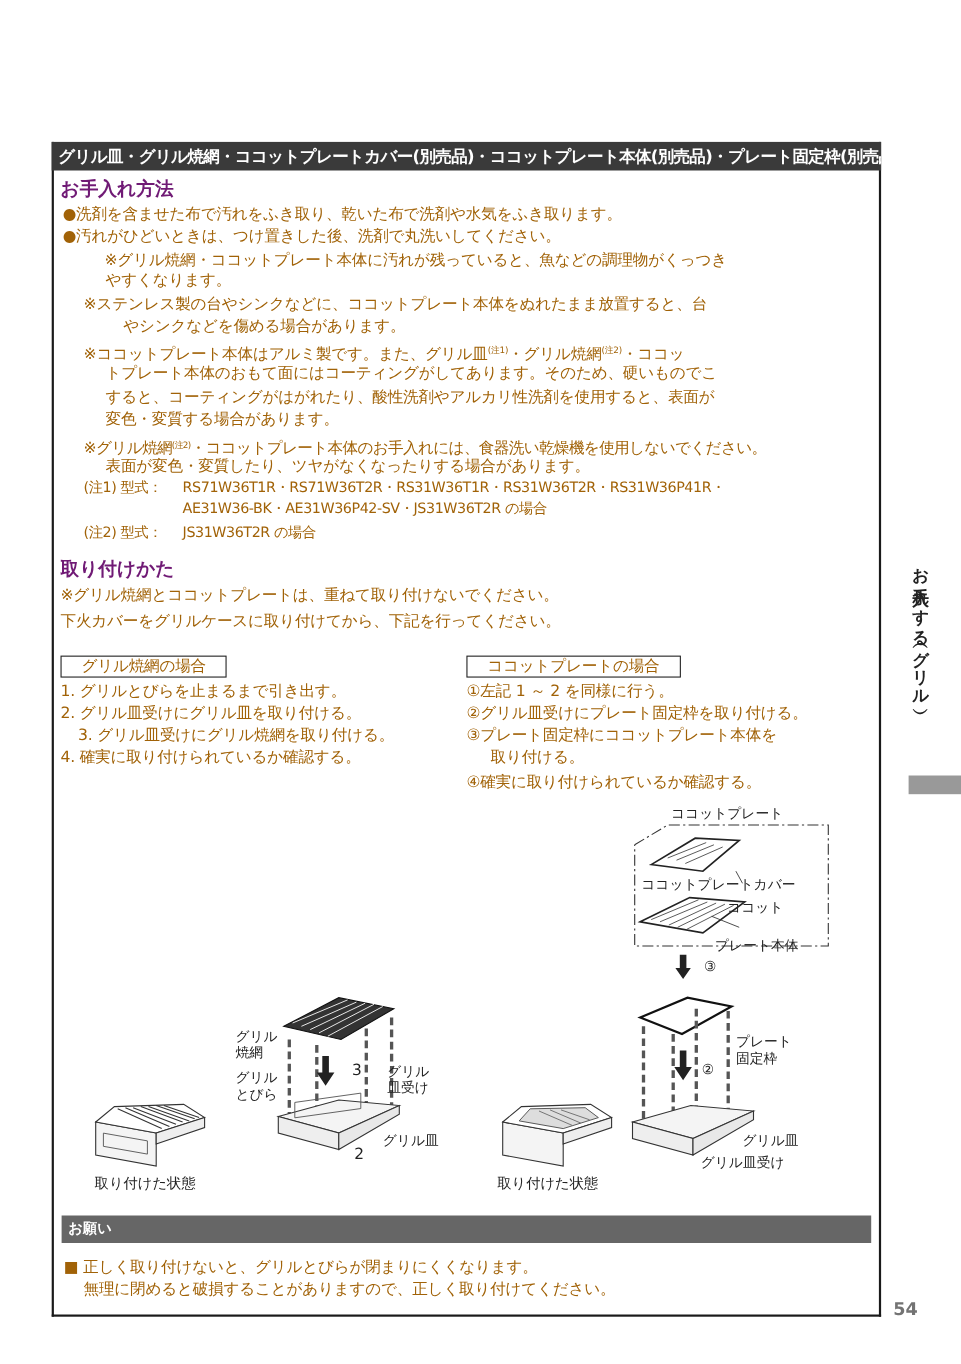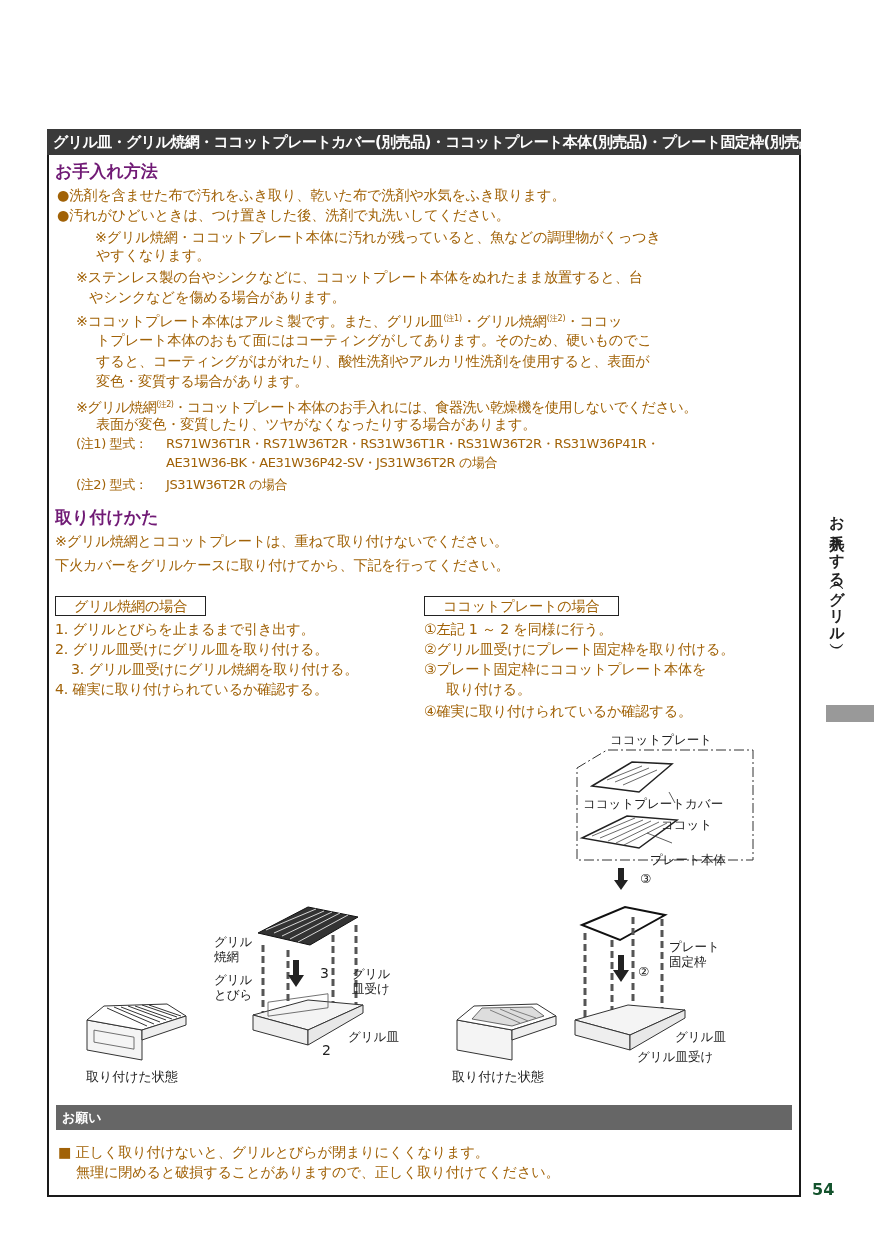--- a/index.html
+++ b/index.html
@@ -25,40 +25,40 @@
 
   .onegai-bar {
     position: absolute; left: 56px; top: 1105px; width: 736px; height: 25px;
     background: #666; color: #fff; font-size: 13px; font-weight: bold; line-height: 25px; padding-left: 6px;
   }
   .side-tab {
     position: absolute; left: 826px; top: 505px; width: 20px;
     writing-mode: vertical-rl; font-size: 15px; font-weight: bold; color: #222; letter-spacing: 1px;
   }
   .side-block { position: absolute; left: 826px; top: 705px; width: 48px; height: 17px; background: #999; }
-  .page-num { position: absolute; left: 812px; top: 1180px; font-size: 16px; font-weight: bold; color: #14532d; }
+  .page-num { position: absolute; left: 812px; top: 1180px; font-size: 16px; font-weight: bold; color: #737373; }
 
   .diag-label { position: absolute; font-size: 12.5px; line-height: 14px; color: #222; white-space: nowrap; }
   svg { position: absolute; overflow: visible; }
 </style>
 </head>
 <body>
 
 <div class="frame"></div>
 <div class="header-bar">グリル皿・グリル焼網・ココットプレートカバー(別売品)・ココットプレート本体(別売品)・プレート固定枠(別売品)</div>
 
 <div class="h2" style="top:160px;">お手入れ方法</div>
 <div class="p" style="left:57px; top:186px;">●洗剤を含ませた布で汚れをふき取り、乾いた布で洗剤や水気をふき取ります。</div>
 <div class="p" style="left:57px; top:206px;">●汚れがひどいときは、つけ置きした後、洗剤で丸洗いしてください。</div>
 
 <div class="p" style="left:76px; top:228px;margin-left:19px;">※グリル焼網・ココットプレート本体に汚れが残っていると、魚などの調理物がくっつき</div>
 <div class="p" style="left:96px; top:246px;">やすくなります。</div>
 
 <div class="p" style="left:76px; top:268px;">※ステンレス製の台やシンクなどに、ココットプレート本体をぬれたまま放置すると、台</div>
-<div class="p" style="left:89px; top:288px;">やシンクなどを傷める場合があります。</div>
+<div class="p" style="left:112px; top:288px;">やシンクなどを傷める場合があります。</div>
 
 <div class="p" style="left:76px; top:310px;">
   <span>※ココットプレート本体はアルミ製です。また、グリル皿</span><sup class="note">(注1)</sup><span>・グリル焼網</span><sup class="note">(注2)</sup><span>・ココッ</span>
 </div>
 <div class="p" style="left:96px; top:331px;">トプレート本体のおもて面にはコーティングがしてあります。そのため、硬いものでこ</div>
 <div class="p" style="left:96px; top:352px;">すると、コーティングがはがれたり、酸性洗剤やアルカリ性洗剤を使用すると、表面が</div>
 <div class="p" style="left:96px; top:372px;">変色・変質する場合があります。</div>
 
 <div class="p" style="left:76px; top:396px; letter-spacing:-0.6px;">
   <span>※グリル焼網</span><sup class="note">(注2)</sup><span>・ココットプレート本体のお手入れには、食器洗い乾燥機を使用しないでください。</span>

